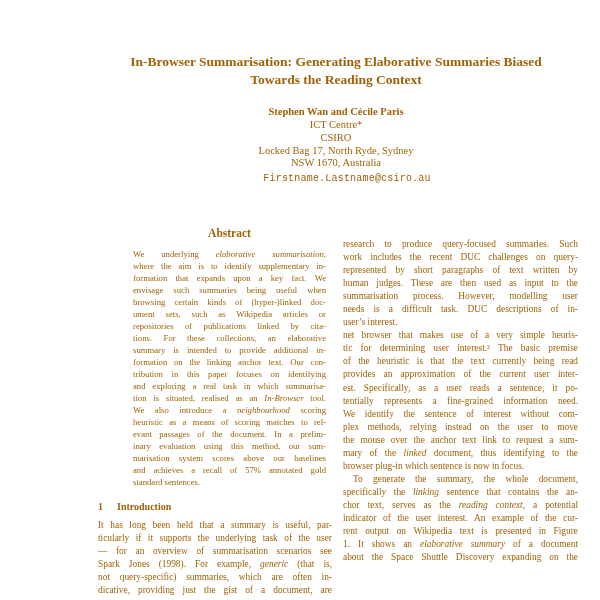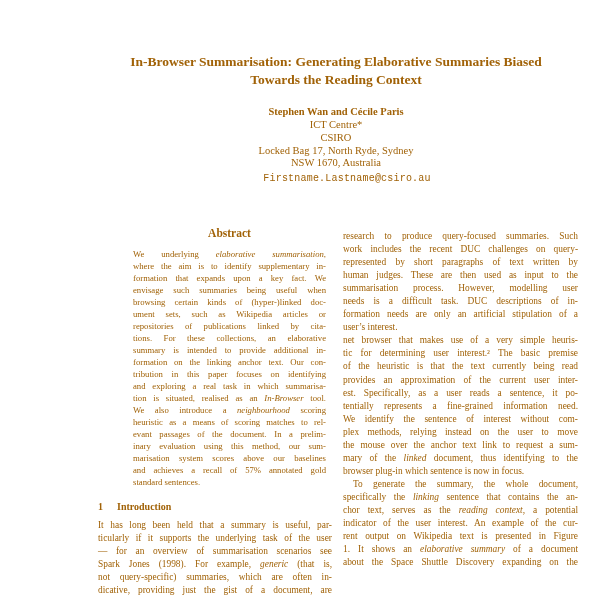--- a/index.html
+++ b/index.html
@@ -34,21 +34,21 @@
   .sec-heading{
     position:absolute;top:501px;left:62px;width:234px;
     font-weight:700;font-size:10px;
   }
   .sec-heading .num{margin-right:14px;}
   .intro-body{
     position:absolute;top:519px;left:62px;width:234px;
     font-size:9.4px;line-height:13.05px;
   }
   .right-col{
-    position:absolute;top:230px;left:307px;width:235px;
+    position:absolute;top:238px;left:307px;width:235px;
     font-size:9.4px;line-height:13.05px;
   }
   .lines .tl{text-align:justify;text-align-last:justify;}
   .lines .tl.last{text-align-last:left;}
   .lines .tl.ind{text-indent:10px;}
   .it{font-style:italic;}
 </style>
 </head>
 <body>
 
@@ -108,21 +108,20 @@
       <div class="tl"><span>dicative, providing just the gist of a document, are</span></div>
     </div>
 
   <div class="right-col lines">
       <div class="tl"><span>research to produce query-focused summaries. Such</span></div>
       <div class="tl"><span>work includes the recent DUC challenges on query-</span></div>
       <div class="tl"><span>represented by short paragraphs of text written by</span></div>
       <div class="tl"><span>human judges.  These are then used as input to the</span></div>
       <div class="tl"><span>summarisation process.  However, modelling user</span></div>
       <div class="tl"><span>needs is a difficult task.  DUC descriptions of in-</span></div>
-      <div class="tl"><span>formation needs are only an artificial stipulation of a</span></div>
       <div class="tl last"><span>user’s interest.</span></div>
       <div class="tl"><span>net browser that makes use of a very simple heuris-</span></div>
       <div class="tl"><span>tic for determining user interest.² The basic premise</span></div>
       <div class="tl"><span>of the heuristic is that the text currently being read</span></div>
       <div class="tl"><span>provides an approximation of the current user inter-</span></div>
       <div class="tl"><span>est.  Specifically, as a user reads a sentence, it po-</span></div>
       <div class="tl"><span>tentially represents a fine-grained information need.</span></div>
       <div class="tl"><span>We identify the sentence of interest without com-</span></div>
       <div class="tl"><span>plex methods, relying instead on the user to move</span></div>
       <div class="tl"><span>the mouse over the anchor text link to request a sum-</span></div>

